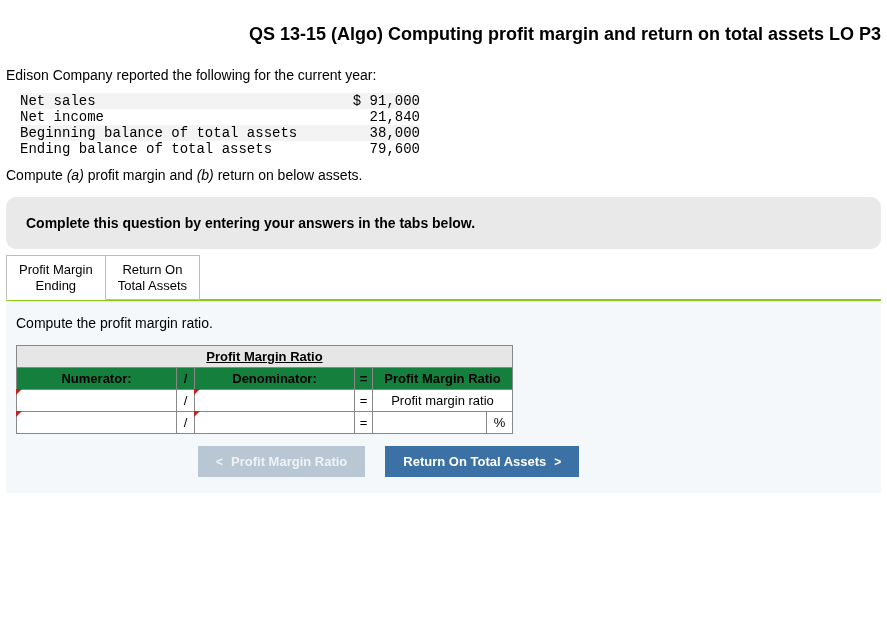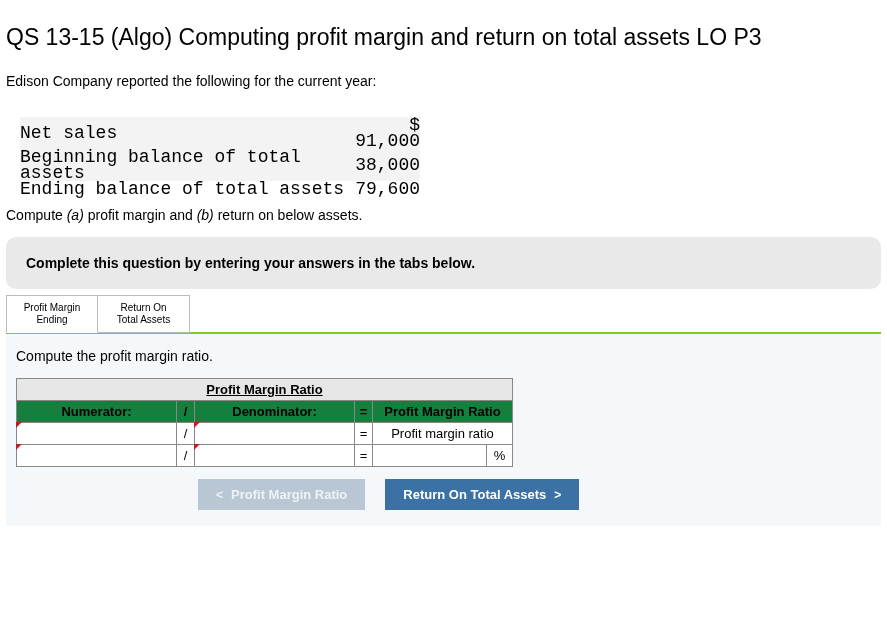--- a/index.html
+++ b/index.html
@@ -5,30 +5,31 @@
   * { box-sizing: border-box; }
   body {
     font-family: Arial, Helvetica, sans-serif;
     margin: 0;
     padding: 6px 6px 6px 6px;
     color: #000;
     font-size: 14px;
     width: 887px;
   }
   .title {
-    font-size: 23px;
-    font-weight: normal;
+    font-size: 18px;
+    font-weight: bold;
     margin: 18px 0 22px 0;
+    text-align: right;
   }
   .intro {
-    margin-bottom: 28px;
+    margin-bottom: 10px;
   }
   .fin-table {
     font-family: "Courier New", monospace;
-    font-size: 18px;
+    font-size: 14px;
     margin: 0 0 10px 14px;
     border-collapse: collapse;
   }
   .fin-table td { padding: 0; height: 16px; line-height: 16px; }
   .fin-table .label { width: 330px; }
   .fin-table .val { text-align: right; width: 70px; }
   .fin-table tr.shade .label,
   .fin-table tr.shade .val { background: #f3f3f3; }
   .compute-line { margin: 6px 0 14px 0; }
   .compute-line .ital { font-style: italic; }
@@ -39,21 +40,21 @@
     margin-bottom: 6px;
     border-radius: 10px;
   }
   .tabs {
     display: flex;
     margin-top: 2px;
   }
   .tab {
     border: 1px solid #bcbcbc;
     padding: 6px 12px;
-    font-size: 10px;
+    font-size: 13px;
     text-align: center;
     line-height: 1.2;
     cursor: pointer;
     background: #fff;
     min-width: 92px;
   }
   .tab + .tab { border-left: none; }
   .tab.active { border-bottom: 1px solid #fff; position: relative; z-index: 2; }
   .panel {
     border-top: 2px solid #84cc16;
@@ -121,20 +122,24 @@
 <div class="title">QS 13-15 (Algo) Computing profit margin and return on total assets LO P3</div>
 
 <div class="intro">Edison Company reported the following for the current year:</div>
 
 <table class="fin-table">
   <tbody>
       <tr class="shade">
     <td class="label">Net sales</td>
     <td class="val">$ 91,000</td>
   </tr>
+  <tr>
+    <td class="label">Net income</td>
+    <td class="val">21,840</td>
+  </tr>
   <tr class="shade">
     <td class="label">Beginning balance of total assets</td>
     <td class="val">38,000</td>
   </tr>
   <tr>
     <td class="label">Ending balance of total assets</td>
     <td class="val">79,600</td>
   </tr>
 </tbody>
   </table>

